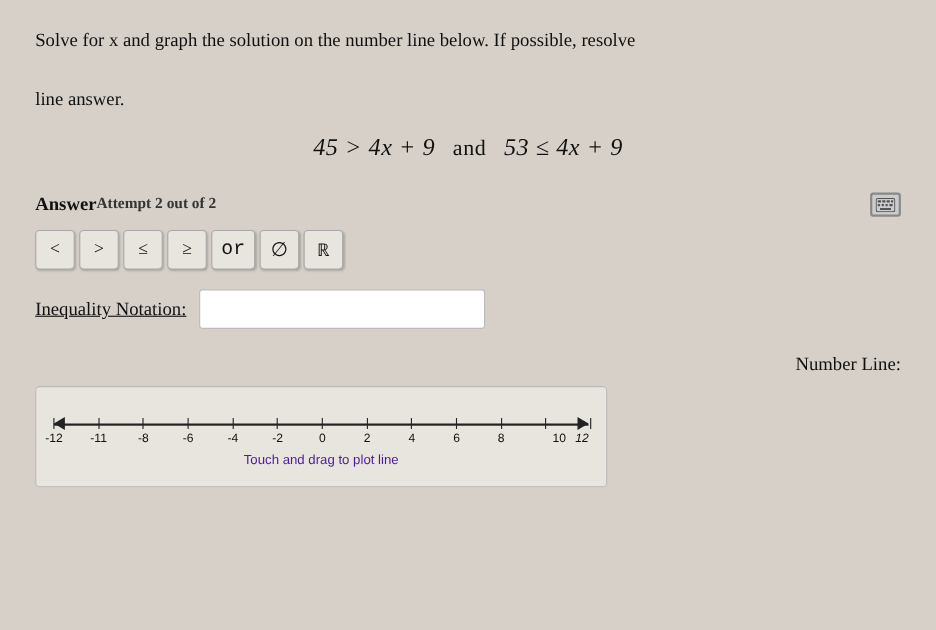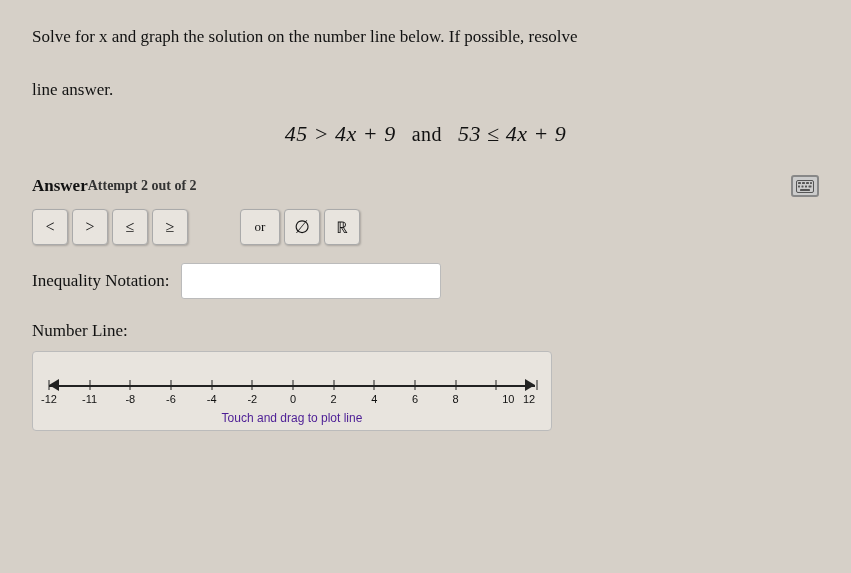--- a/index.html
+++ b/index.html
@@ -82,66 +82,67 @@
       cursor: pointer;
       display: flex;
       align-items: center;
       justify-content: center;
       font-family: Georgia, serif;
       color: #111;
       box-shadow: 1px 1px 2px rgba(0,0,0,0.2);
     }
 
     .sym-btn.or-btn {
-      font-size: 13px;
-      font-family: Liberation Serif, serif;
+      font-size: 18px;
+      font-family: Liberation Mono, monospace;
       font-style: normal;
       width: 40px;
-      margin-left: 48px;
     }
 
     .sym-btn.circle-btn {
       font-size: 18px;
     }
 
     .sym-btn.r-btn {
       font-size: 16px;
       font-family: Arial, sans-serif;
     }
 
     .inequality-notation-row {
       display: flex;
       align-items: center;
       gap: 12px;
       margin-bottom: 22px;
+      text-decoration: underline;
     }
 
     .notation-label {
       font-size: 17px;
       white-space: nowrap;
     }
 
     .notation-input {
       width: 260px;
       height: 36px;
       background: #fff;
       border: 1px solid #bbb;
       border-radius: 3px;
       font-size: 15px;
       padding: 4px 8px;
     }
 
     .number-line-label {
       font-size: 17px;
       margin-bottom: 10px;
+      text-align: right;
     }
 
     .number-line-container {
       width: 520px;
-      height: 80px;
+      height: 92px;
       background: #e8e4de;
       border: 1px solid #bbb;
       border-radius: 4px;
       position: relative;
       padding: 10px 16px 0 16px;
       overflow: hidden;
     }
 
     .number-line-area {
       position: relative;
@@ -292,16 +293,16 @@
       <div class="nl-label" style="left: 284.667px;">2</div>
       <div class="nl-tick" style="left: 325.333px;"></div>
       <div class="nl-label" style="left: 325.333px;">4</div>
       <div class="nl-tick" style="left: 366px;"></div>
       <div class="nl-label" style="left: 366px;">6</div>
       <div class="nl-tick" style="left: 406.667px;"></div>
       <div class="nl-label" style="left: 406.667px;">8</div>
       <div class="nl-tick" style="left: 447.333px;"></div>
       <div class="nl-label" style="left: 447.333px; margin-left: 12px;">10</div>
       <div class="nl-tick" style="left: 488px;"></div>
-      <div class="nl-label" style="left: 480px;">12</div>
+      <div class="nl-label" style="left: 480px; font-style: italic;">12</div>
     </div>
   <div class="touch-drag-label">Touch and drag to plot line</div>
 </div>
 
 </body></html>

